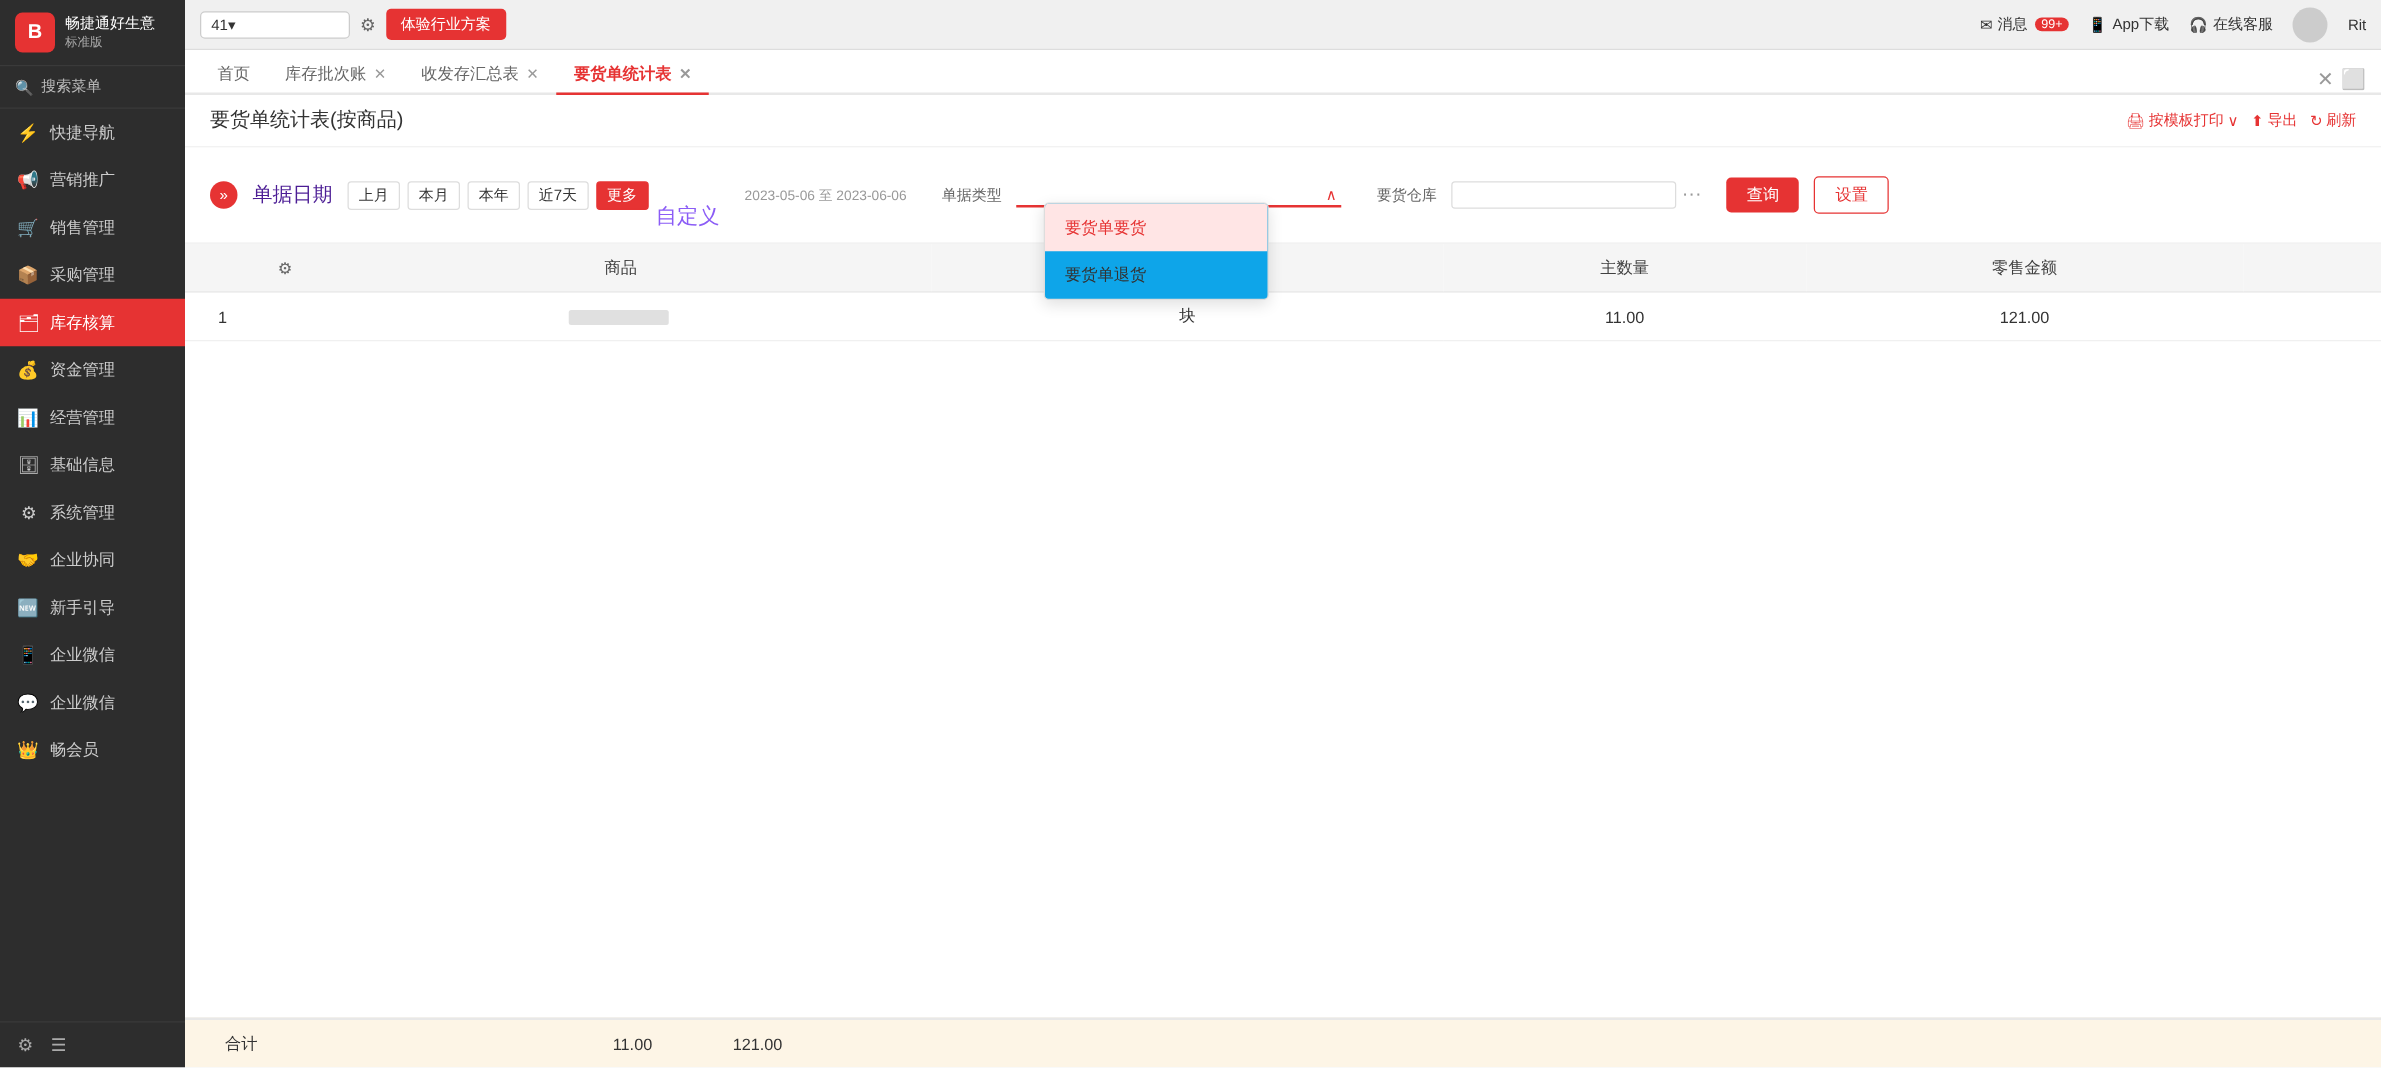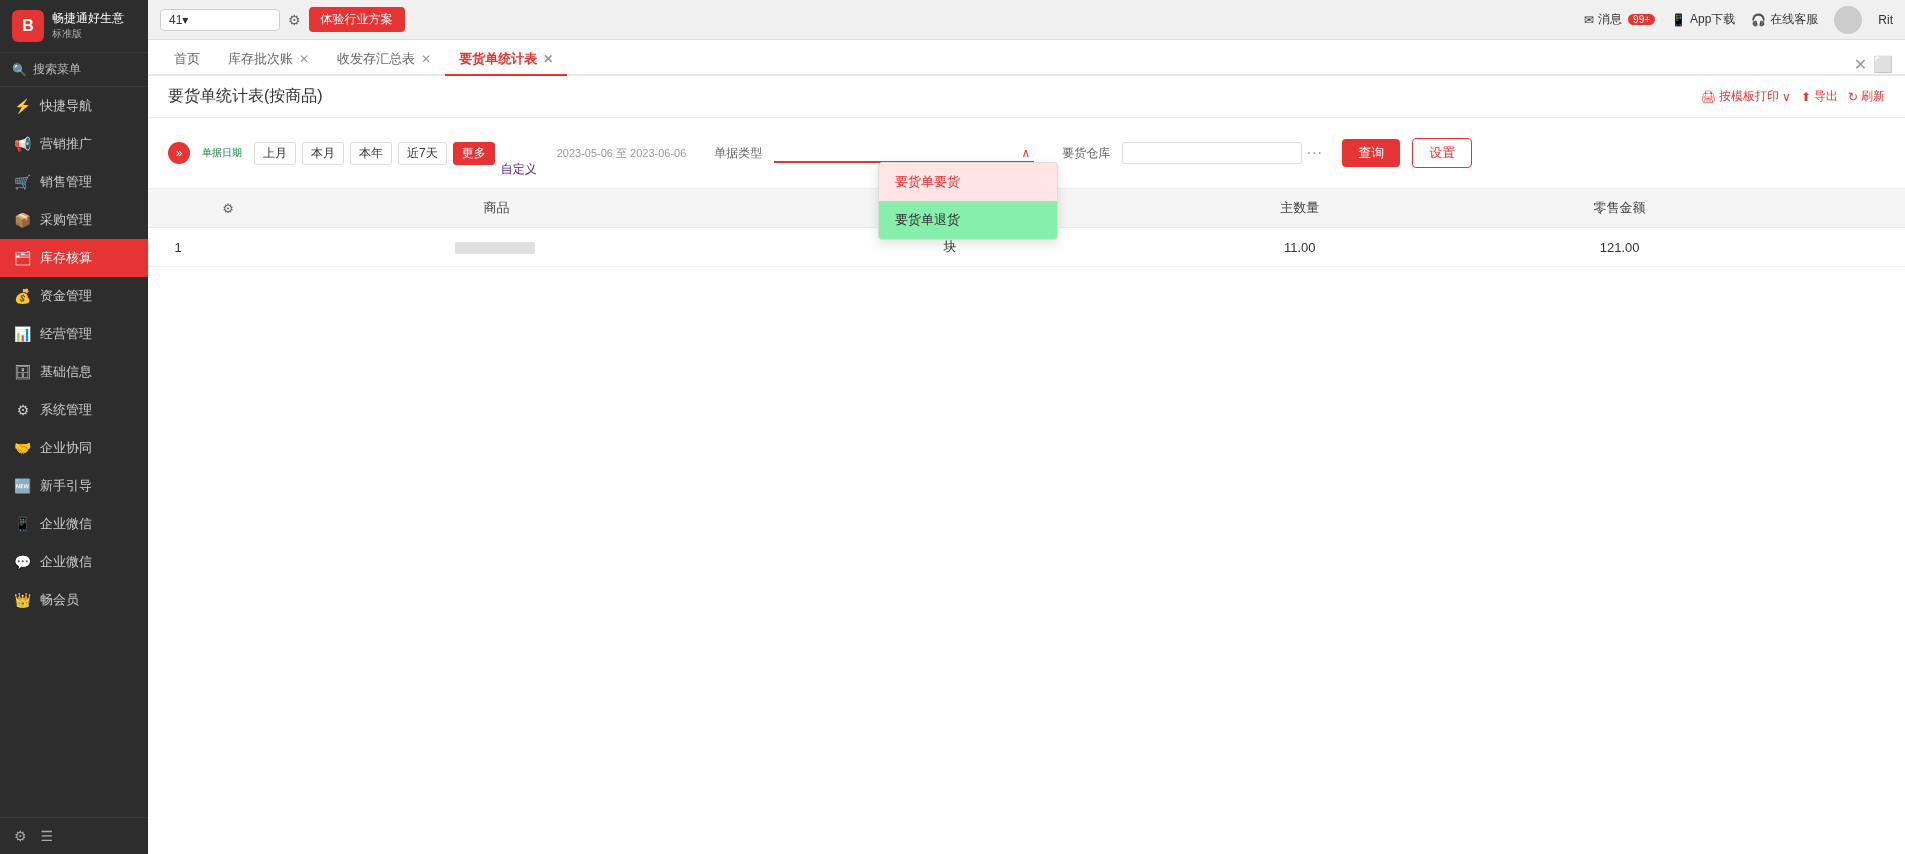--- a/index.html
+++ b/index.html
@@ -154,30 +154,30 @@
       flex-shrink: 0;
       position: relative;
     }
     .expand-btn {
       width: 22px; height: 22px;
       background: #e63333; color: #fff;
       border-radius: 50%;
       display: flex; align-items: center; justify-content: center;
       cursor: pointer; font-size: 12px;
     }
-    .filter-label { font-size: 10px; color: #15803d; white-space: nowrap; }
+    .filter-label { font-size: 16px; color: #4c1d95; white-space: nowrap; }
     .date-shortcuts { display: flex; align-items: center; gap: 6px; }
     .date-btn {
       padding: 2px 8px; border: 1px solid #ddd; border-radius: 3px;
       font-size: 12px; color: #333; cursor: pointer; background: #fff;
     }
     .date-btn.more {
       background: #e63333; color: #fff; border-color: #e63333;
     }
-    .date-custom { font-size: 12px; color: #4c1d95; cursor: pointer; margin-top: 33px; }
+    .date-custom { font-size: 17px; color: #8b5cf6; cursor: pointer; margin-top: 33px; }
     .date-range { font-size: 11px; color: #999; margin-left: 4px; }
     .filter-type-label { font-size: 12px; color: #666; margin-left: 16px; }
     .filter-select-wrapper {
       position: relative;
       display: flex; align-items: center;
       flex: 0 0 260px;
     }
     .filter-select {
       border: none; border-bottom: 2px solid #e63333;
       outline: none; font-size: 12px; color: #333;
@@ -199,22 +199,22 @@
     }
     .set-btn {
       background: #fff; color: #e63333; border: 1px solid #e63333; border-radius: 4px;
       padding: 5px 16px; font-size: 13px; cursor: pointer;
     }
 
     
     .dropdown-menu {
       position: absolute;
       top: 44px;
-      left: 730px;
-      background: #86efac;
+      left: 687px;
+      background: #0ea5e9;
       border: 1px solid #ddd;
       border-radius: 4px;
       box-shadow: 0 4px 12px rgba(0,0,0,0.12);
       z-index: 100;
       min-width: 180px;
       overflow: hidden;
     }
     .dropdown-item {
       padding: 10px 16px;
       font-size: 13px;
@@ -499,15 +499,21 @@
       </td>
       <td>块</td>
       <td>11.00</td>
       <td>121.00</td>
       <td></td>
     </tr>
           </tbody>
       </table>
     </div>
 
+    <div class="footer-total">
+      <div class="ft-label">合计</div>
+      <div class="ft-main-unit"></div>
+      <div class="ft-main-qty">11.00</div>
+      <div class="ft-sale-amt">121.00</div>
+    </div>
 
   </div>
 </div>
 
 </body></html>

